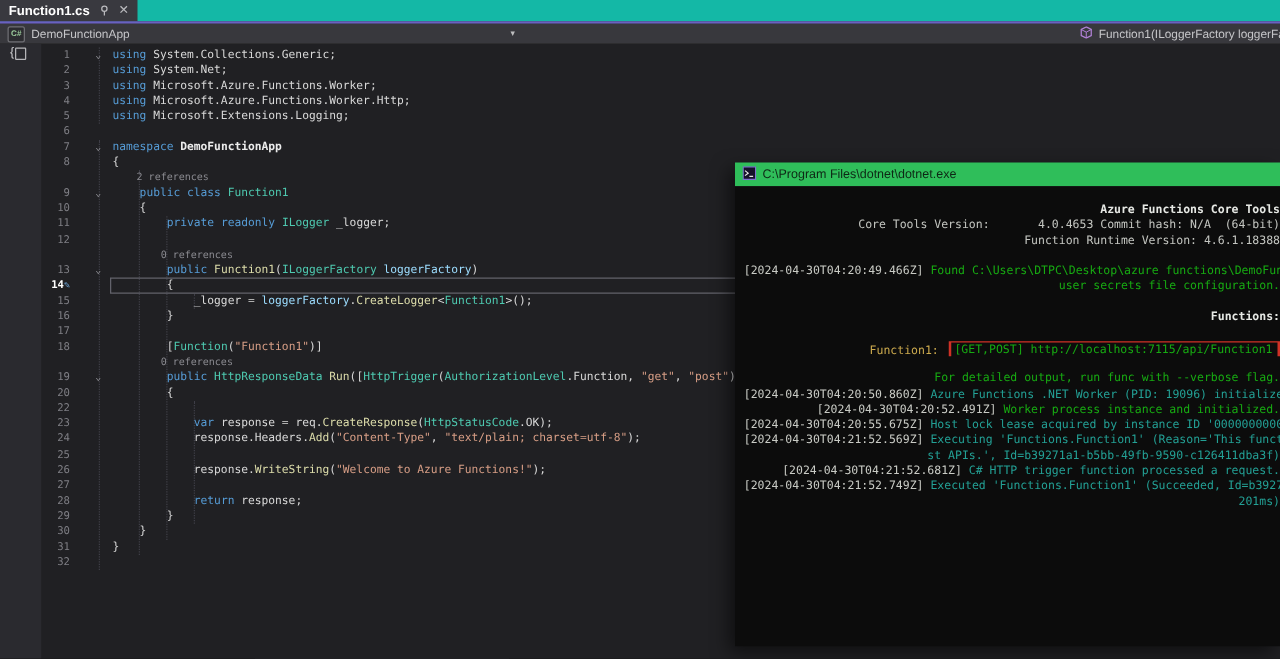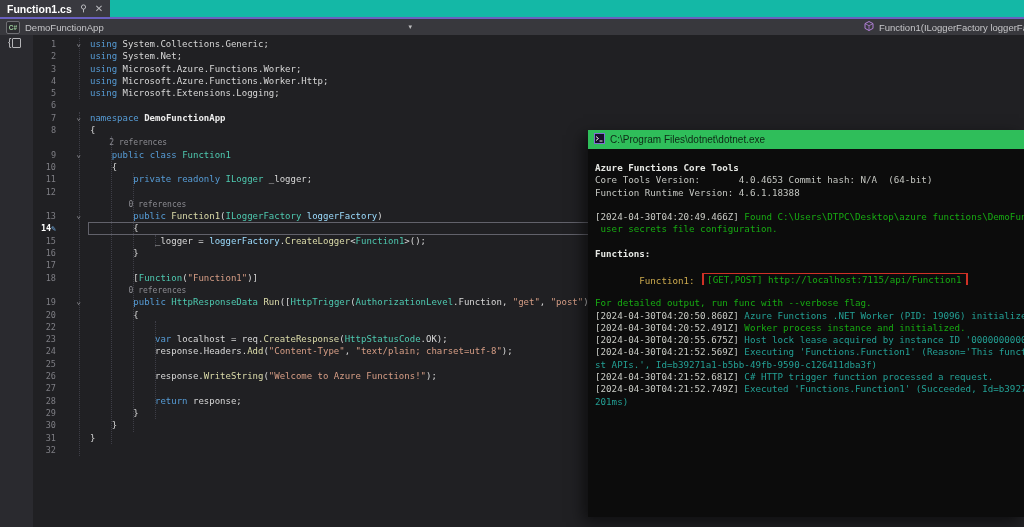--- a/index.html
+++ b/index.html
@@ -45,21 +45,21 @@
   .guide{position:absolute;width:0;border-left:1px dotted #3e3e47;}
   .cur-box{position:absolute;left:88px;right:2px;top:187px;height:13px;border:1px solid #62626b;box-sizing:border-box;}
 
   
   .terminal{position:absolute;left:588px;top:130px;width:436px;height:387px;
             box-shadow:-5px 5px 14px rgba(0,0,0,.55);}
   .term-title{height:19px;background:#2fbe5a;display:flex;align-items:center;gap:5px;
               padding-left:6px;color:#0e2715;font-size:10px;}
   .term-body{position:absolute;left:0;top:19px;right:0;bottom:0;background:#0c0c0c;overflow:hidden;
              padding:13px 0 0 7px;font-family:"DejaVu Sans Mono",monospace;font-size:9.2px;}
-  .tline{height:12.3px;line-height:12.3px;white-space:pre;overflow:hidden;}
+  .tline{height:12.3px;line-height:12.3px;white-space:pre;overflow:hidden;text-align:right;}
   .tm-w{color:#e6e8e4;font-weight:bold;} .tm-g{color:#c4c6c1;} .tm-ts{color:#c9cbc5;}
   .tm-grn{color:#17ab12;} .tm-teal{color:#23a095;} .tm-yel{color:#ccaa4e;margin-top:25px;}
   .tm-box{color:#17ab12;border:2px solid #cf3126;padding:0px 4px 1px 3px;margin-left:2px;
           display:inline-block;height:12px;line-height:12px;position:relative;top:-1px;}
 </style>
 </head>
 <body>
 
 <div class="screen">
 
@@ -143,21 +143,21 @@
         <div class="row"><span class="ln">13</span><span class="fold">⌄</span><span class="codetxt"><span class="tk-pl">        </span><span class="tk-kw">public</span><span class="tk-pl"> </span><span class="tk-me">Function1</span><span class="tk-pl">(</span><span class="tk-ty">ILoggerFactory</span><span class="tk-pl"> </span><span class="tk-pr">loggerFactory</span><span class="tk-pl">)</span></span></div>
         <div class="row"><span class="ln cur">14<span class="pen">✎</span></span><span class="fold"></span><span class="codetxt"><span class="tk-pl">        {</span></span></div>
         <div class="row"><span class="ln">15</span><span class="fold"></span><span class="codetxt"><span class="tk-pl">            _logger = </span><span class="tk-pr">loggerFactory</span><span class="tk-pl">.</span><span class="tk-me">CreateLogger</span><span class="tk-pl">&lt;</span><span class="tk-ty">Function1</span><span class="tk-pl">&gt;();</span></span></div>
         <div class="row"><span class="ln">16</span><span class="fold"></span><span class="codetxt"><span class="tk-pl">        }</span></span></div>
         <div class="row"><span class="ln">17</span><span class="fold"></span><span class="codetxt"></span></div>
         <div class="row"><span class="ln">18</span><span class="fold"></span><span class="codetxt"><span class="tk-pl">        [</span><span class="tk-ty">Function</span><span class="tk-pl">(</span><span class="tk-st">"Function1"</span><span class="tk-pl">)]</span></span></div>
         <div class="row"><span class="ln"></span><span class="fold"></span><span class="codetxt"><span class="lens">        0 references</span></span></div>
         <div class="row"><span class="ln">19</span><span class="fold">⌄</span><span class="codetxt"><span class="tk-pl">        </span><span class="tk-kw">public</span><span class="tk-pl"> </span><span class="tk-ty">HttpResponseData</span><span class="tk-pl"> </span><span class="tk-me">Run</span><span class="tk-pl">([</span><span class="tk-ty">HttpTrigger</span><span class="tk-pl">(</span><span class="tk-ty">AuthorizationLevel</span><span class="tk-pl">.Function, </span><span class="tk-st">"get"</span><span class="tk-pl">, </span><span class="tk-st">"post"</span><span class="tk-pl">)]</span></span></div>
         <div class="row"><span class="ln">20</span><span class="fold"></span><span class="codetxt"><span class="tk-pl">        {</span></span></div>
         <div class="row"><span class="ln">22</span><span class="fold"></span><span class="codetxt"></span></div>
-        <div class="row"><span class="ln">23</span><span class="fold"></span><span class="codetxt"><span class="tk-pl">            </span><span class="tk-kw">var</span><span class="tk-pl"> localhost = req.</span><span class="tk-me">CreateResponse</span><span class="tk-pl">(</span><span class="tk-ty">HttpStatusCode</span><span class="tk-pl">.OK);</span></span></div>
+        <div class="row"><span class="ln">23</span><span class="fold"></span><span class="codetxt"><span class="tk-pl">            </span><span class="tk-kw">var</span><span class="tk-pl"> response = req.</span><span class="tk-me">CreateResponse</span><span class="tk-pl">(</span><span class="tk-ty">HttpStatusCode</span><span class="tk-pl">.OK);</span></span></div>
         <div class="row"><span class="ln">24</span><span class="fold"></span><span class="codetxt"><span class="tk-pl">            response.Headers.</span><span class="tk-me">Add</span><span class="tk-pl">(</span><span class="tk-st">"Content-Type"</span><span class="tk-pl">, </span><span class="tk-st">"text/plain; charset=utf-8"</span><span class="tk-pl">);</span></span></div>
         <div class="row"><span class="ln">25</span><span class="fold"></span><span class="codetxt"></span></div>
         <div class="row"><span class="ln">26</span><span class="fold"></span><span class="codetxt"><span class="tk-pl">            response.</span><span class="tk-me">WriteString</span><span class="tk-pl">(</span><span class="tk-st">"Welcome to Azure Functions!"</span><span class="tk-pl">);</span></span></div>
         <div class="row"><span class="ln">27</span><span class="fold"></span><span class="codetxt"></span></div>
         <div class="row"><span class="ln">28</span><span class="fold"></span><span class="codetxt"><span class="tk-pl">            </span><span class="tk-kw">return</span><span class="tk-pl"> response;</span></span></div>
         <div class="row"><span class="ln">29</span><span class="fold"></span><span class="codetxt"><span class="tk-pl">        }</span></span></div>
         <div class="row"><span class="ln">30</span><span class="fold"></span><span class="codetxt"><span class="tk-pl">    }</span></span></div>
         <div class="row"><span class="ln">31</span><span class="fold"></span><span class="codetxt"><span class="tk-pl">}</span></span></div>
         <div class="row"><span class="ln">32</span><span class="fold"></span><span class="codetxt"></span></div>
       </div>

